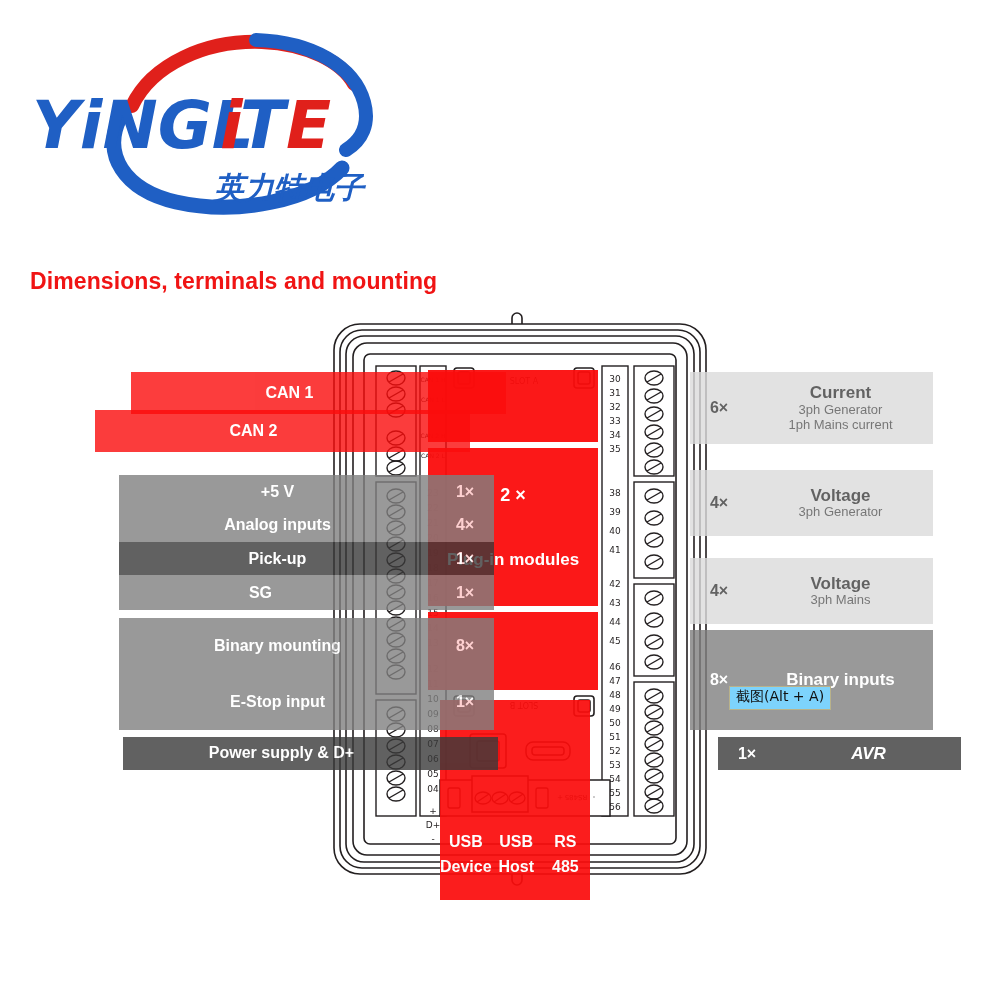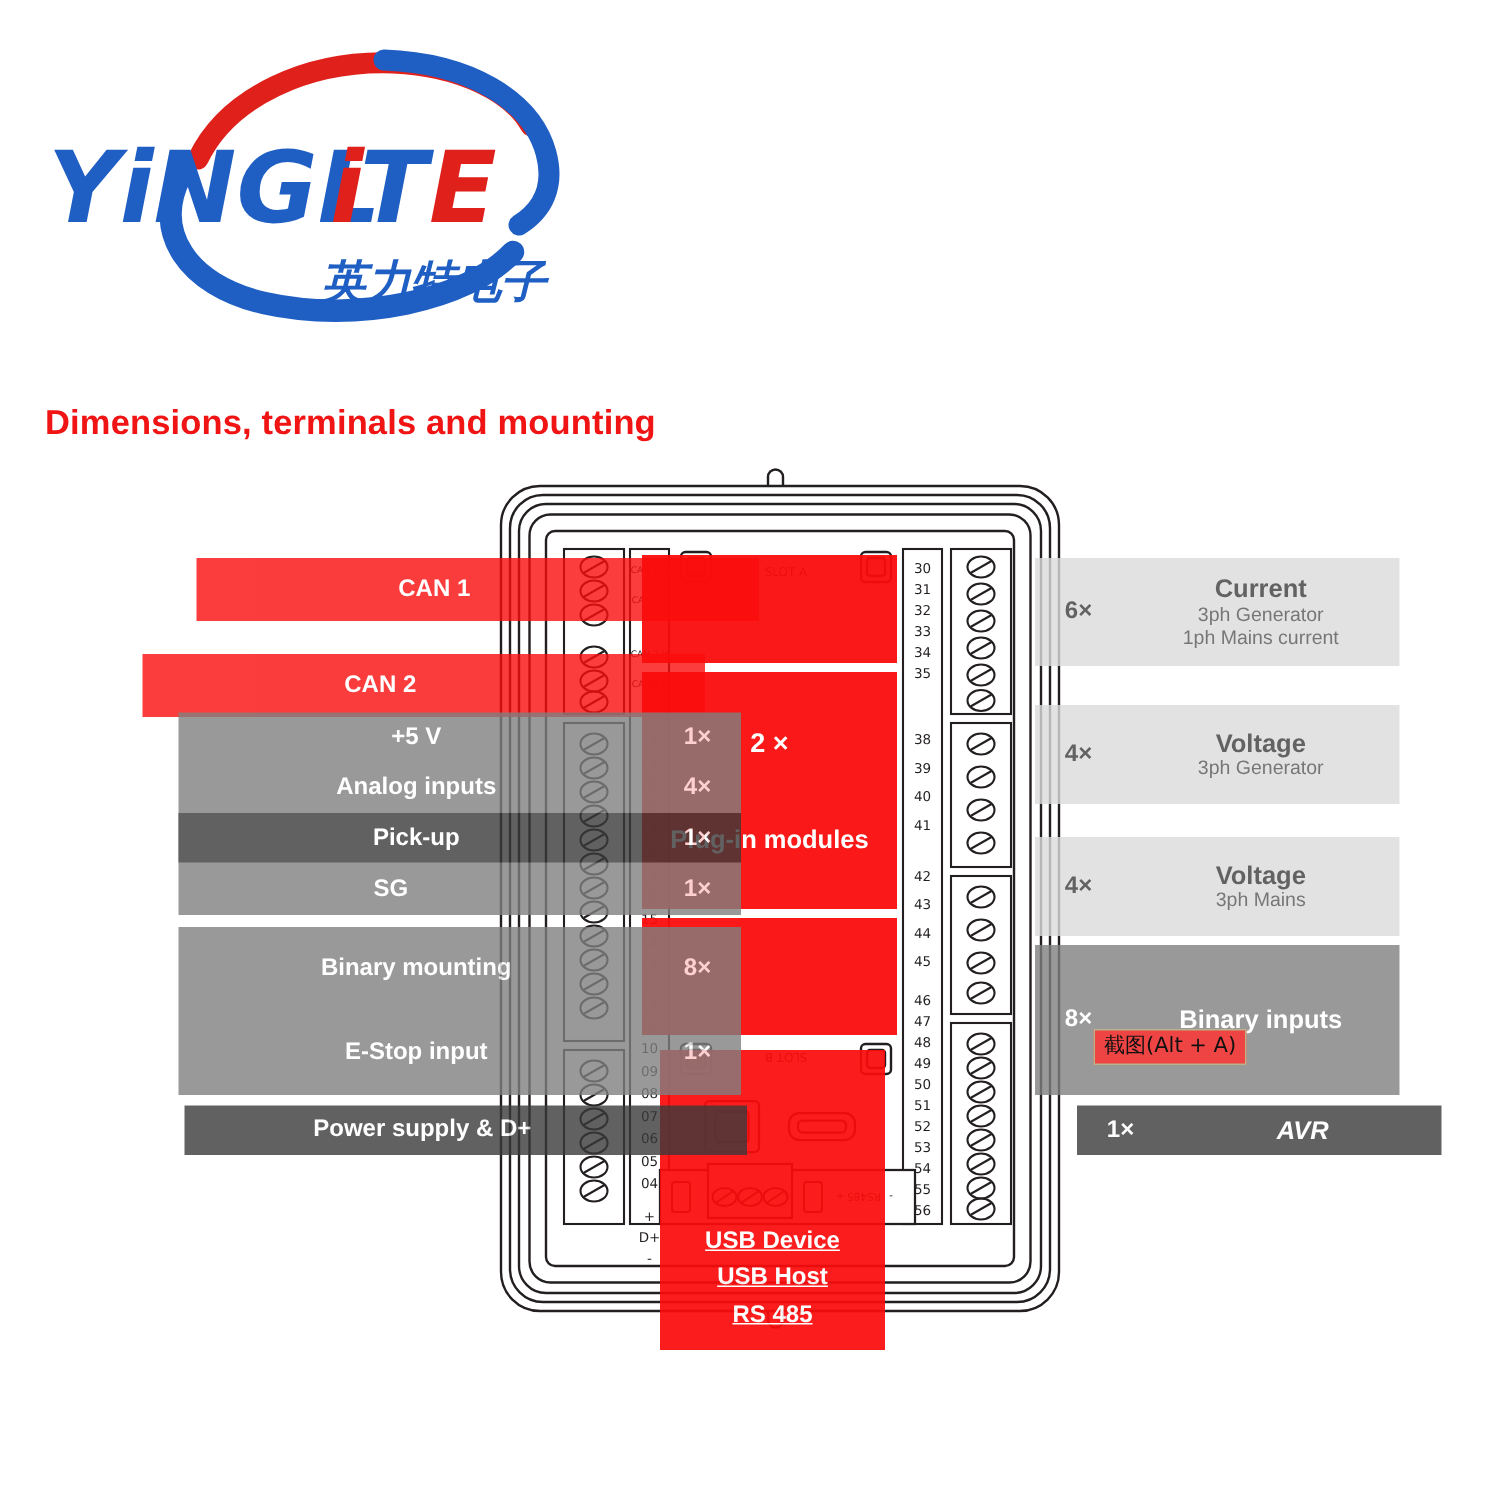--- a/index.html
+++ b/index.html
@@ -126,37 +126,36 @@
     font-weight: bold;
     text-align: center;
     box-sizing: border-box;
   }
 
   #usb-callout {
     left: 440px; top: 400px;
     width: 150px; height: 200px;
     opacity: 0.93;
     display: flex;
-    flex-direction: column;
+    flex-direction: row;
     align-items: flex-end;
     justify-content: flex-end;
-    padding-bottom: 10px;
+    padding-bottom: 20px;
     font-size: 16px;
     line-height: 1.55;
-    text-decoration: underline;
   }
   #usb-callout .line { width: 100%; text-align: center; }
   #usb-callout .spacer { flex: 1; }
 
   
   #screenshot-tooltip {
     position: absolute;
     left: 729px;
     top: 686px;
-    background: #ef4444;
+    background: #7dd3fc;
     border: 1px solid #b9b28a;
     color: #111111;
     font-size: 14px;
     padding: 1px 6px 3px 6px;
     white-space: nowrap;
     z-index: 50;
     font-family: "DejaVu Sans", sans-serif;
   }
 </style>
 </head>
@@ -440,21 +439,21 @@
     <div class="line">USB Device</div>
     <div class="line">USB Host</div>
     <div class="line">RS 485</div>
   </div>
 
   <div class="band band-red translucent" style="left:95px;top:72px;width:375px;height:42px;margin-left:36px;">
     <div class="lab">CAN 1</div>
     <div class="cnt"></div>
   </div>
 
-  <div class="band band-red translucent" style="left:95px;top:136px;width:375px;height:42px;">
+  <div class="band band-red translucent" style="left:95px;top:110px;width:375px;height:42px;">
     <div class="lab">CAN 2</div>
     <div class="cnt"></div>
   </div>
 
   <div class="group translucent" style="left:95px;top:175px;width:375px;height:135px;background:#808080;opacity:.80;">
     <div class="grow" style="height:33px;">
       <div class="lab">+5 V</div>
       <div class="cnt">1×</div>
     </div>
     <div class="grow" style="height:34px;">

